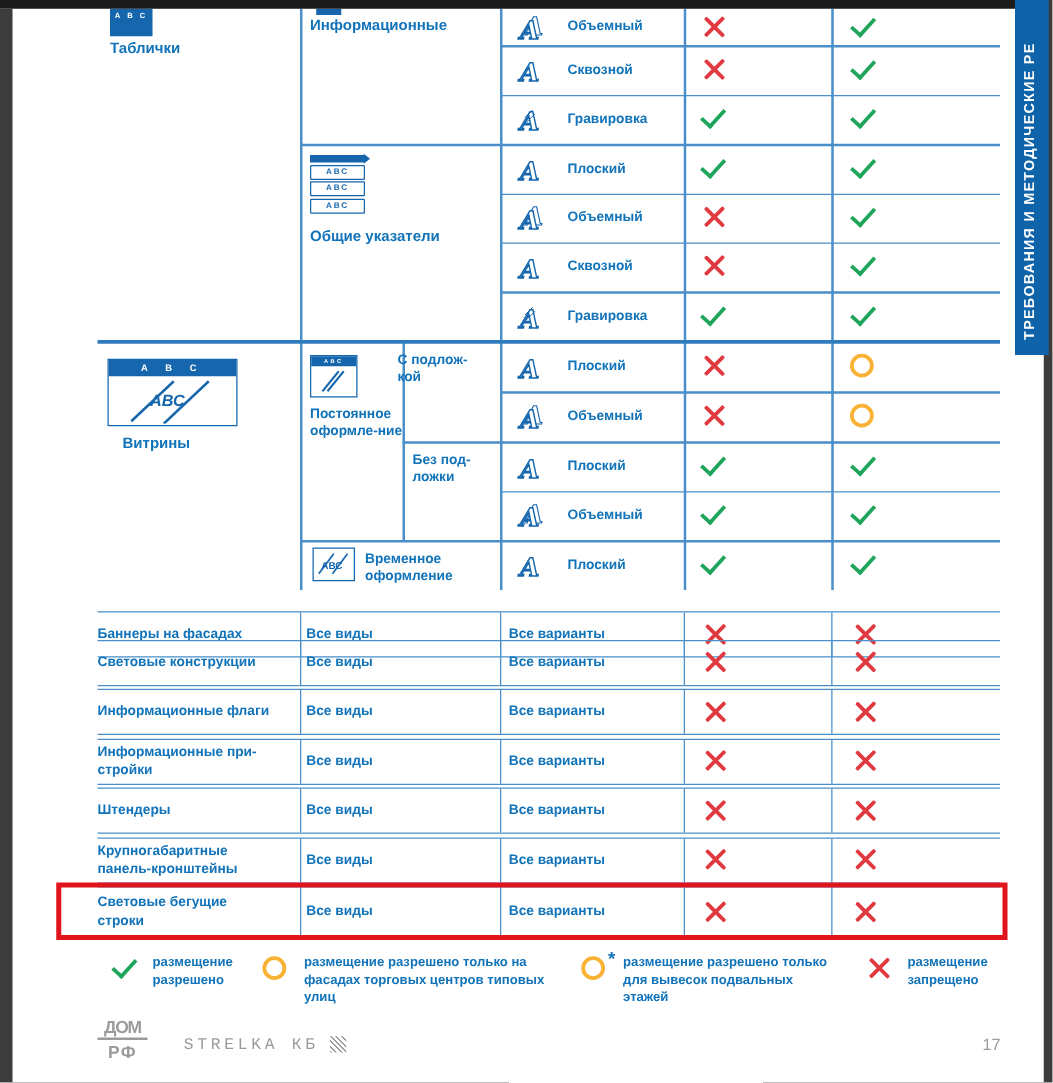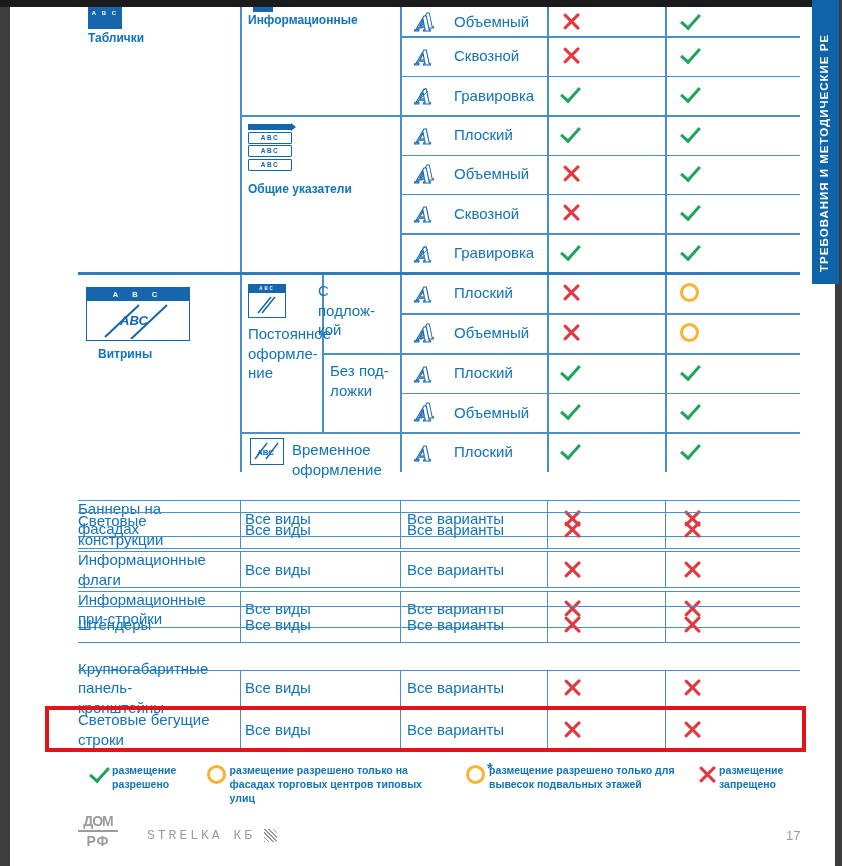--- a/index.html
+++ b/index.html
@@ -23,21 +23,21 @@
   .side-tab{position:absolute;left:812px;top:0;width:27px;height:284px;background:#0f63a9;z-index:40;overflow:hidden;}
   .side-tab span{position:absolute;bottom:12px;left:6px;writing-mode:vertical-rl;transform:rotate(180deg);
     color:#fff;font-size:11.5px;font-weight:bold;letter-spacing:1px;white-space:nowrap;}
   
   .hl,.vl{position:absolute;background:var(--line);z-index:2;}
   .hl{height:1.5px;}
   .vl{width:1.5px;}
   .hl.strong{height:2.5px;background:var(--line-strong);}
   
   .b-label{color:var(--blue);font-weight:bold;font-size:12px;line-height:1.3;}
-  .cell-text{color:var(--blue);font-weight:normal;font-size:15px;line-height:1.3;}
+  .cell-text{color:var(--blue);font-weight:bold;font-size:11px;line-height:1.3;}
   
   .trow{position:absolute;left:400px;width:400px;display:flex;align-items:center;z-index:3;}
   .tcell{width:147px;display:flex;align-items:center;padding-left:10px;}
   .tcell .tname{margin-left:14px;}
   .mcell1{width:118px;display:flex;align-items:center;padding-left:12px;}
   .mcell2{width:135px;display:flex;align-items:center;padding-left:14px;}
   
   .mark{position:relative;display:inline-block;width:24px;height:24px;flex:none;}
   .mark-check::before{content:"";position:absolute;left:2px;top:4px;width:16px;height:8px;
     border-left:3.6px solid var(--green);border-bottom:3.6px solid var(--green);transform:rotate(-48deg);}
@@ -78,21 +78,21 @@
     display:flex;z-index:3;}
   .brow .c1{width:162px;display:flex;align-items:center;}
   .brow .c1 span{display:block;max-width:140px;}
   .brow .c2{width:160px;border-left:1.5px solid var(--line);display:flex;align-items:center;padding-left:4px;}
   .brow .c3{width:147px;border-left:1.5px solid var(--line);display:flex;align-items:center;padding-left:6px;}
   .brow .c4{width:118px;border-left:1.5px solid var(--line);display:flex;align-items:center;padding-left:12px;}
   .brow .c5{width:135px;border-left:1.5px solid var(--line);display:flex;align-items:center;padding-left:14px;}
   .hl-box{position:absolute;left:45px;top:706px;width:761px;height:46px;border:4px solid var(--hl-red);z-index:50;}
   
   .legend{position:absolute;left:88px;top:763px;width:712px;display:flex;gap:20px;z-index:3;}
-  .legend .item{display:flex;align-items:flex-start;}
+  .legend .item{display:flex;gap:10px;align-items:flex-start;}
   .legend .ltext{color:var(--blue);font-size:10.5px;font-weight:bold;line-height:1.35;}
   .legend .item:nth-child(1) .ltext{max-width:82px;}
   .legend .item:nth-child(2) .ltext{max-width:236px;}
   .legend .item:nth-child(3) .ltext{max-width:204px;}
   .legend .item:nth-child(4) .ltext{max-width:90px;}
   
   .logo{position:absolute;left:78px;top:813px;width:40px;color:var(--gray);text-align:center;z-index:3;}
   .logo .l1{font-size:14px;font-weight:bold;letter-spacing:-1px;border-bottom:2px solid var(--gray);padding-bottom:1px;}
   .logo .l2{font-size:14px;font-weight:bold;letter-spacing:1px;margin-top:1px;}
   .brand{position:absolute;left:147px;top:828px;display:flex;align-items:center;gap:9px;z-index:3;}
@@ -352,21 +352,21 @@
       <span class="cell-text tname">Плоский</span>
       </div>
     <div class="mcell1">
         <span class="mark mark-check"></span>
       </div>
     <div class="mcell2">
         <span class="mark mark-check"></span>
       </div>
   </div>
 
-  <div class="brow" style="top:500px;height:37px;">
+  <div class="brow" style="top:489px;height:37px;">
     <div class="c1">
         <span class="cell-text">Баннеры на фасадах</span>
       </div>
     <div class="c2">
         <span class="cell-text">Все виды</span>
       </div>
     <div class="c3">
         <span class="cell-text">Все варианты</span>
       </div>
     <div class="c4">
@@ -420,21 +420,21 @@
     <div class="c3">
         <span class="cell-text">Все варианты</span>
       </div>
     <div class="c4">
         <span class="mark mark-cross"></span>
       </div>
     <div class="c5">
         <span class="mark mark-cross"></span>
       </div>
   </div>
-  <div class="brow" style="top:606px;height:37px;">
+  <div class="brow" style="top:630px;height:37px;">
     <div class="c1">
         <span class="cell-text">Штендеры</span>
       </div>
     <div class="c2">
         <span class="cell-text">Все виды</span>
       </div>
     <div class="c3">
         <span class="cell-text">Все варианты</span>
       </div>
     <div class="c4">

